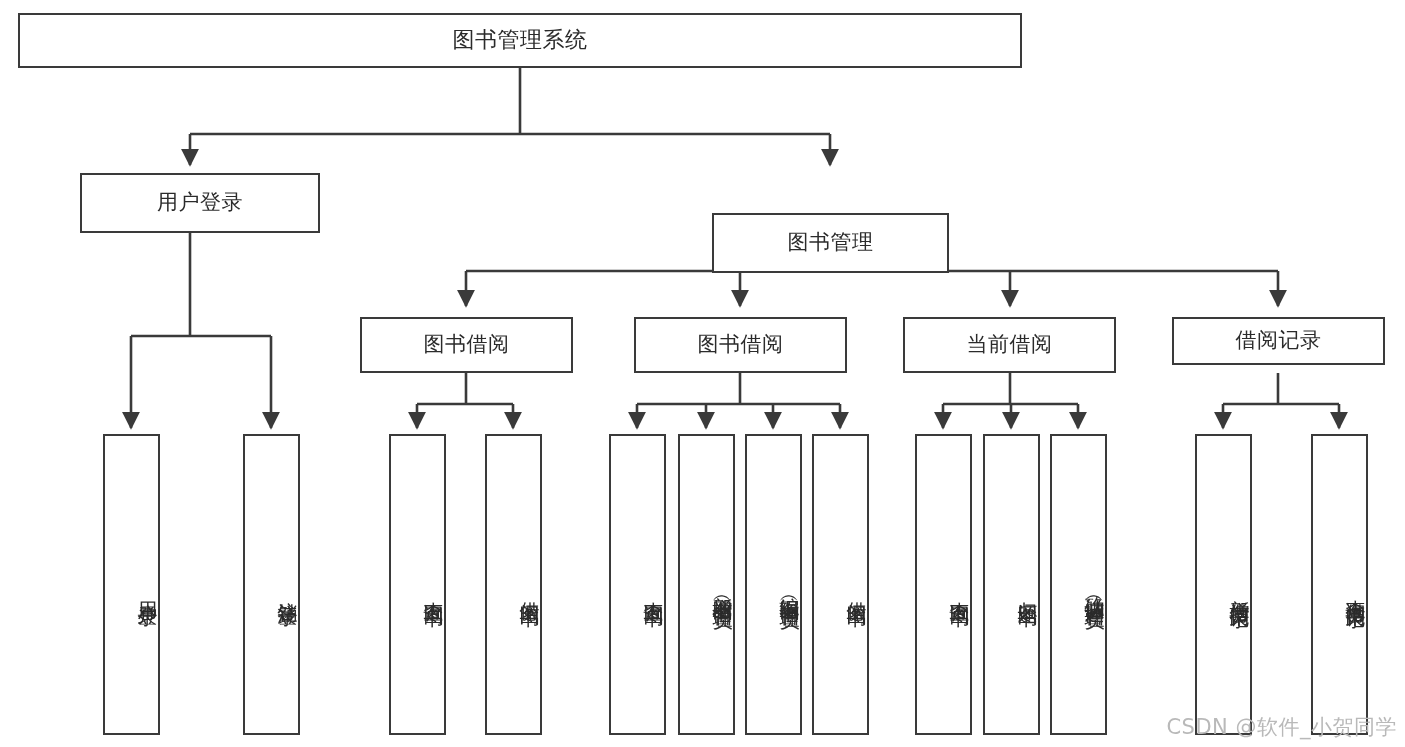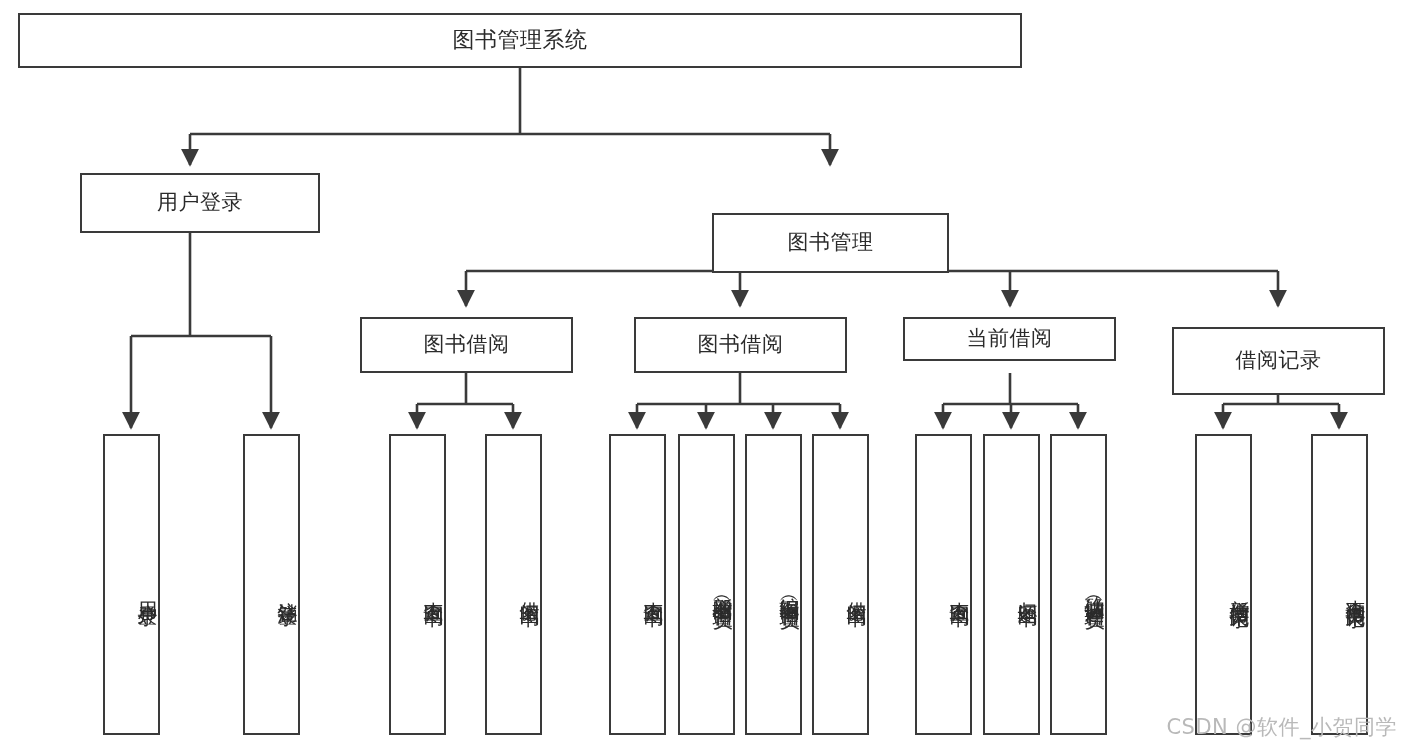--- a/index.html
+++ b/index.html
@@ -143,25 +143,25 @@
   </div>
 
   <div class="node horiz" style="left:360px; top:317px; width:213px; height:56px;">
     <span>图书借阅</span>
   </div>
 
   <div class="node horiz" style="left:634px; top:317px; width:213px; height:56px;text-align:right;">
     <span>图书借阅</span>
   </div>
 
-  <div class="node horiz" style="left:903px; top:317px; width:213px; height:44px;">
+  <div class="node horiz" style="left:903px; top:317px; width:213px; height:56px;">
     <span>当前借阅</span>
   </div>
 
-  <div class="node horiz" style="left:1172px; top:327px; width:213px; height:68px;">
+  <div class="node horiz" style="left:1172px; top:317px; width:213px; height:48px;">
     <span>借阅记录</span>
   </div>
 
   <div class="node vert" style="left:103px; top:434px; width:57px; height:301px;">
     <span class="vtext">用户登录</span>
   </div>
 
   <div class="node vert" style="left:243px; top:434px; width:57px; height:301px;">
     <span class="vtext">注销登录</span>
   </div>

